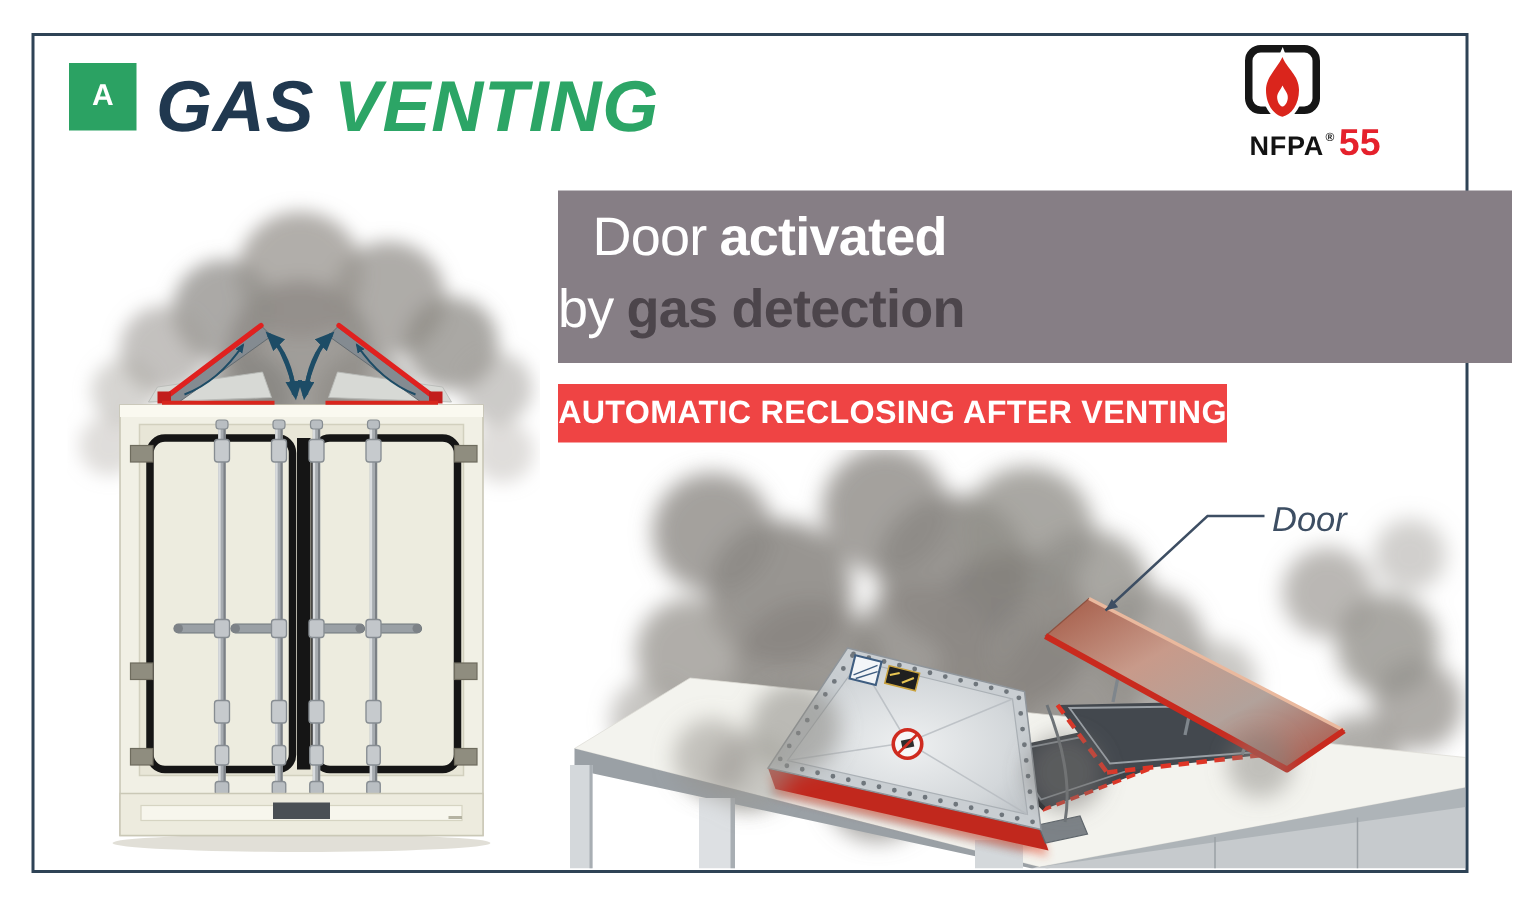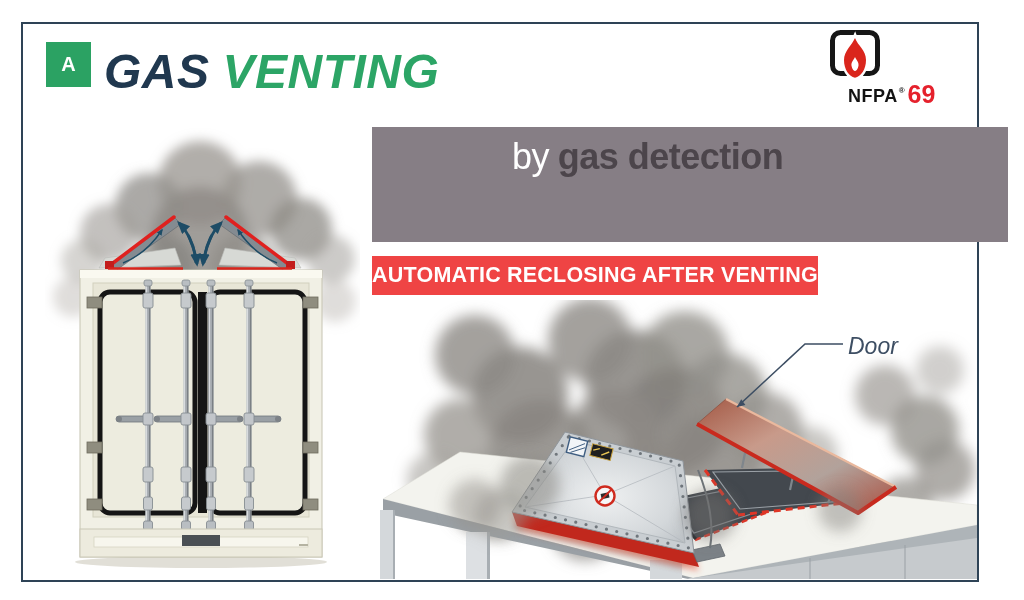--- a/index.html
+++ b/index.html
@@ -9,30 +9,30 @@
          border:2px solid #2e4356;z-index:3;pointer-events:none;}
   
   .badge{position:absolute;left:46px;top:42px;width:45px;height:45px;background:#2ba263;
          color:#fff;display:flex;align-items:center;justify-content:center;
          font-weight:700;font-size:20px;z-index:4;}
   .title{position:absolute;left:104px;top:44px;font-style:italic;font-weight:700;
          font-size:48px;white-space:nowrap;z-index:4;letter-spacing:0.5px;}
   .title .w1{color:#20384f;margin-right:13px;}
   .title .w2{color:#2ca566;}
   .nfpa{position:absolute;left:828px;top:30px;z-index:4;width:110px;}
-  .nfpa-text{display:flex;align-items:flex-end;margin-left:20px;margin-top:1px;}
+  .nfpa-text{display:flex;align-items:flex-end;margin-left:5px;margin-top:1px;}
   .nfpa-brand{font-size:18px;font-weight:700;color:#131313;letter-spacing:0.5px;line-height:0.8;}
   .nfpa-reg{font-size:8px;font-weight:700;color:#131313;position:relative;top:-8px;margin:0 1px;}
   .nfpa-code{font-size:25px;font-weight:700;color:#e5212c;line-height:0.72;margin-left:2px;}
   
   .banner-gray{position:absolute;left:372px;top:127px;width:636px;height:115px;
                background:#867e85;color:#fff;font-size:36px;letter-spacing:-0.5px;
                padding-top:6px;box-sizing:border-box;z-index:5;}
   .bg-line1{margin-left:23px;line-height:49px;white-space:nowrap;}
-  .bg-line2{margin-left:140px;line-height:48px;white-space:nowrap;}
+  .bg-line2{line-height:48px;white-space:nowrap;}
   .t-reg{font-weight:400;margin-right:0.24em;}
   .t-bold{font-weight:700;}
   .bg-line2 .t-bold{color:#4c454b;}
   .banner-red{position:absolute;left:372px;top:256px;width:446px;height:39px;
               background:#ef4444;color:#fff;display:flex;align-items:center;justify-content:center;
               font-weight:700;font-size:21.5px;letter-spacing:0.2px;z-index:5;white-space:nowrap;}
   
   .illus{position:absolute;z-index:2;}
   #illusLeft{left:45px;top:125px;width:315px;height:445px;}
   #illusRight{left:380px;top:300px;width:597px;height:279px;}
@@ -52,25 +52,28 @@
 <div class="nfpa">
   <svg width="54" height="50" viewBox="0 0 54 50">
     <rect x="4.5" y="2.5" width="45" height="41" rx="8" fill="none" stroke="#161616" stroke-width="5"></rect>
     <path d="M27,8 C30,16 38,20 38,30 C38,39.5 33,46.5 27,47.8 C21,46.5 16,39.5 16,30 C16,21 24,15 27,8 Z" fill="none" stroke="#ffffff" stroke-width="5"></path>
     <path d="M27,8 C30,16 38,20 38,30 C38,39.5 33,46.5 27,47.8 C21,46.5 16,39.5 16,30 C16,21 24,15 27,8 Z" fill="#da251c"></path>
     <path d="M27,27 C28.5,30.5 31,32 30.5,35.8 C30,39.3 28,41 27,41 C26,41 24,39.3 23.5,35.8 C23,32 25.5,30.5 27,27 Z" fill="#ffffff"></path>
   </svg>
   <div class="nfpa-text">
     <span class="nfpa-brand">NFPA</span>
     <span class="nfpa-reg">®</span>
-    <span class="nfpa-code">69</span>
+    <span class="nfpa-code">55</span>
   </div>
 </div>
 
 <div class="banner-gray">
+  <div class="bg-line1">
+    <span class="t-reg">Door</span><span class="t-bold">activated</span>
+  </div>
   <div class="bg-line2">
     <span class="t-reg">by</span><span class="t-bold">gas detection</span>
   </div>
 </div>
 
 <div class="banner-red">AUTOMATIC RECLOSING AFTER VENTING</div>
 
 <svg id="illusLeft" class="illus" viewBox="0 0 315 445">
   <defs>
     <filter id="b1" x="-60%" y="-60%" width="220%" height="220%">

